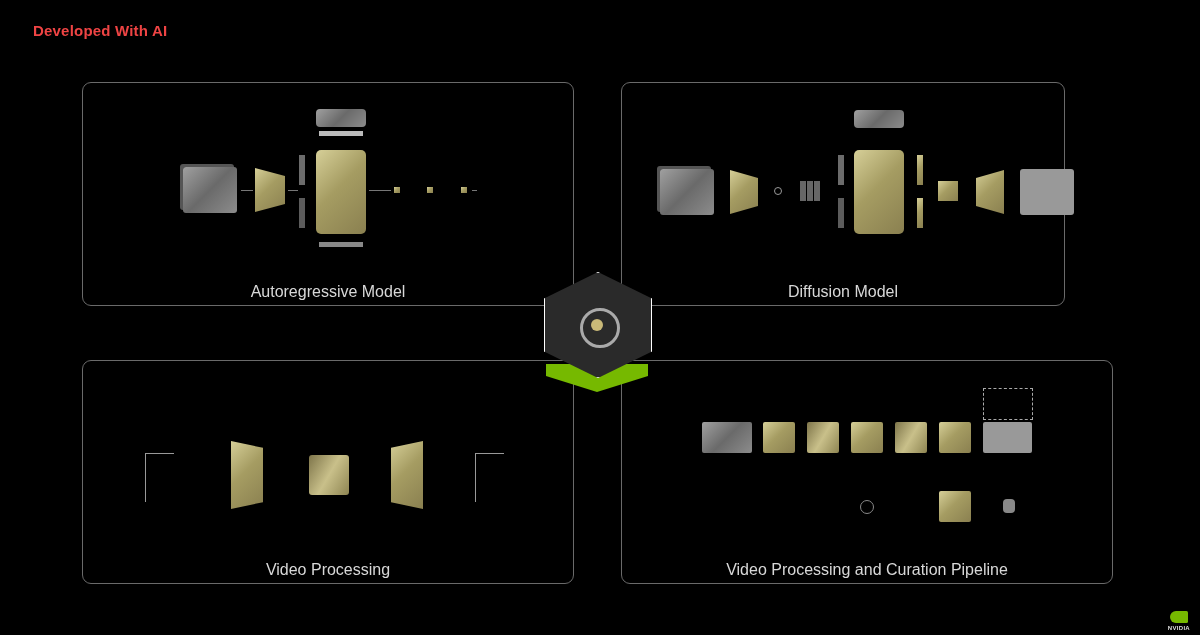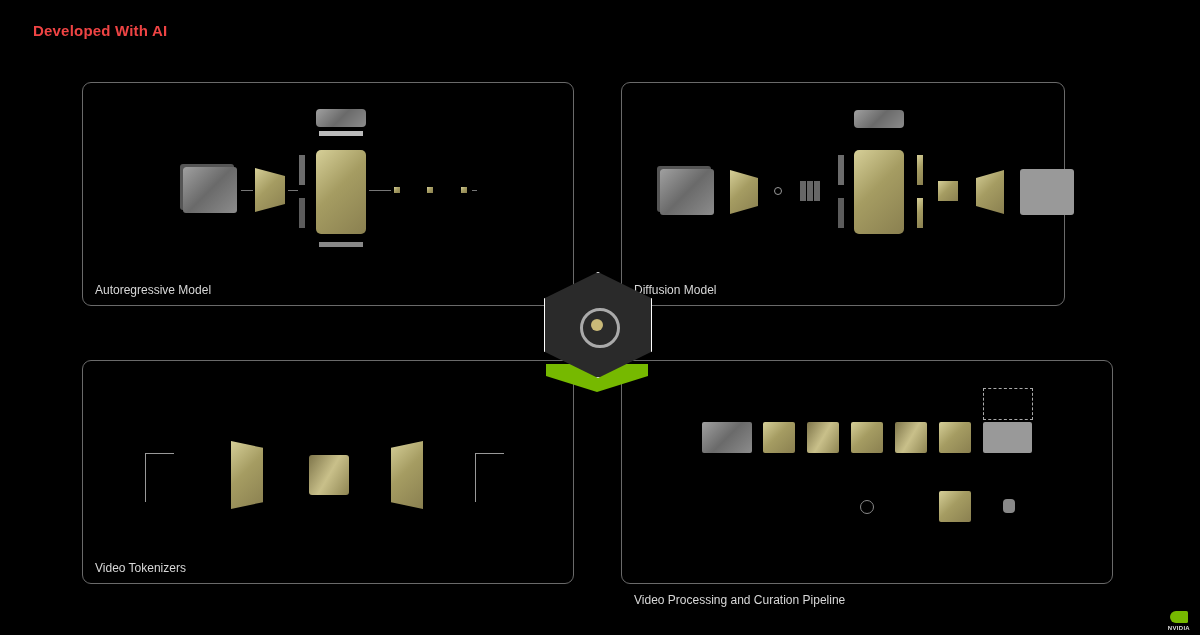--- a/index.html
+++ b/index.html
@@ -1,19 +1,19 @@
 <!DOCTYPE html>
 <html><head>
 <meta charset="utf-8">
 <style>
   html,body{margin:0;padding:0;}
   body{width:1200px;height:635px;background:#000;position:relative;overflow:hidden;font-family:"Liberation Sans",sans-serif;color:#e6e6e6;}
   .title{position:absolute;left:33px;top:22px;font-size:15px;font-weight:bold;color:#ef4444;letter-spacing:0.2px;}
   .panel{position:absolute;border:1.5px solid #6a6a6a;border-radius:9px;box-sizing:border-box;}
-  .panel-label{position:absolute;left:12px;right:0;font-size:12px;color:#d8d8d8;}
+  .panel-label{position:absolute;left:0;right:0;text-align:center;font-size:16px;color:#d8d8d8;}
   .gold{background:linear-gradient(135deg,#d6cf98 0%,#a59c62 45%,#8a8050 100%);}
   .gold2{background:linear-gradient(120deg,#7e754a 0%,#c9c08a 50%,#8e8552 100%);}
   .silver{background:linear-gradient(135deg,#a0a0a0 0%,#6a6a6a 50%,#8c8c8c 100%);}
   .abs{position:absolute;}
   .line{position:absolute;height:1px;background:#777;}
   .nvlogo{position:absolute;right:10px;bottom:4px;text-align:center;}
   .nvlogo .mark{width:18px;height:12px;margin:0 auto;background:#76b900;border-radius:8px 2px 2px 8px;}
   .nvlogo .txt{font-size:6px;font-weight:bold;color:#ddd;letter-spacing:0.3px;margin-top:2px;}
 </style>
 </head>
@@ -56,36 +56,36 @@
   <div class="abs" style="left:398px;top:86px;width:54px;height:46px;border-radius:3px;background:#999;"></div>
   <div class="panel-label" style="top:200px;">Diffusion Model</div>
 </div>
 
 <div class="panel" style="left:82px;top:360px;width:492px;height:224px;">
   <div class="abs" style="left:62px;top:92px;width:28px;height:48px;border:1px solid #999;border-bottom:none;border-right:none;"></div>
   <div class="abs gold" style="left:148px;top:80px;width:32px;height:68px;clip-path:polygon(0 0,100% 10%,100% 90%,0 100%);"></div>
   <div class="abs gold2" style="left:226px;top:94px;width:40px;height:40px;border-radius:3px;"></div>
   <div class="abs gold" style="left:308px;top:80px;width:32px;height:68px;clip-path:polygon(0 10%,100% 0,100% 100%,0 90%);"></div>
   <div class="abs" style="left:392px;top:92px;width:28px;height:48px;border:1px solid #999;border-bottom:none;border-right:none;"></div>
-  <div class="panel-label" style="top:200px;">Video Tokenizers</div>
+  <div class="panel-label" style="top:200px;">Video Processing</div>
 </div>
 
 <div class="panel" style="left:621px;top:360px;width:492px;height:224px;">
   <div class="abs" style="left:361px;top:27px;width:48px;height:30px;border:1px dashed #aaa;"></div>
   <div class="abs silver" style="left:80px;top:61px;width:50px;height:31px;border-radius:2px;"></div>
   <div class="abs gold" style="left:141px;top:61px;width:32px;height:31px;border-radius:2px;"></div>
   <div class="abs gold2" style="left:185px;top:61px;width:32px;height:31px;border-radius:2px;"></div>
   <div class="abs gold" style="left:229px;top:61px;width:32px;height:31px;border-radius:2px;"></div>
   <div class="abs gold2" style="left:273px;top:61px;width:32px;height:31px;border-radius:2px;"></div>
   <div class="abs gold" style="left:317px;top:61px;width:32px;height:31px;border-radius:2px;"></div>
   <div class="abs" style="left:361px;top:61px;width:49px;height:31px;border-radius:2px;background:#999;"></div>
   <div class="abs" style="left:238px;top:139px;width:12px;height:12px;border:1px solid #888;border-radius:50%;"></div>
   <div class="abs gold" style="left:317px;top:130px;width:32px;height:31px;border-radius:2px;"></div>
   <div class="abs" style="left:381px;top:138px;width:12px;height:14px;background:#888;border-radius:4px;"></div>
-  <div class="panel-label" style="top:200px;margin-top:32px;">Video Processing and Curation Pipeline</div>
+  <div class="panel-label" style="top:200px;">Video Processing and Curation Pipeline</div>
 </div>
 
 <div class="abs" style="left:544px;top:272px;width:106px;height:128px;">
   <div class="abs" style="left:2px;top:80px;width:102px;height:40px;background:#76b900;clip-path:polygon(50% 100%,0 60%,0 30%,100% 30%,100% 60%);"></div>
   <div class="abs" style="left:0;top:0;width:106px;height:104px;background:#2a2a2a;border:1px solid #fff;clip-path:polygon(50% 0,100% 25%,100% 75%,50% 100%,0 75%,0 25%);"></div>
   <div class="abs" style="left:36px;top:36px;width:34px;height:34px;border-radius:50%;border:3px solid #aaa;"></div>
   <div class="abs" style="left:47px;top:47px;width:12px;height:12px;border-radius:50%;background:#c9b978;"></div>
 </div>
 
 <div class="nvlogo">

